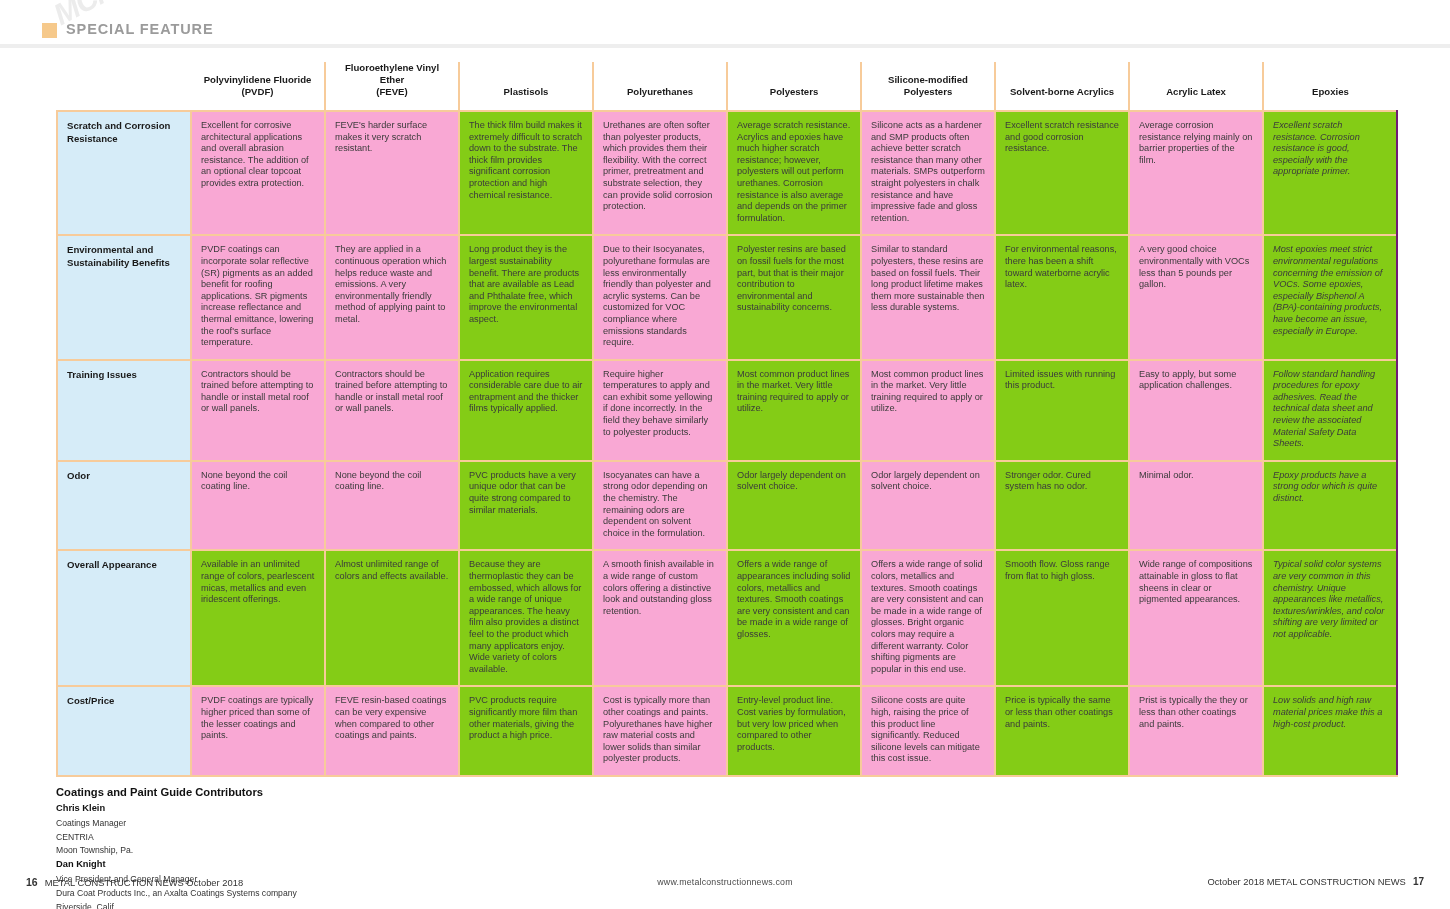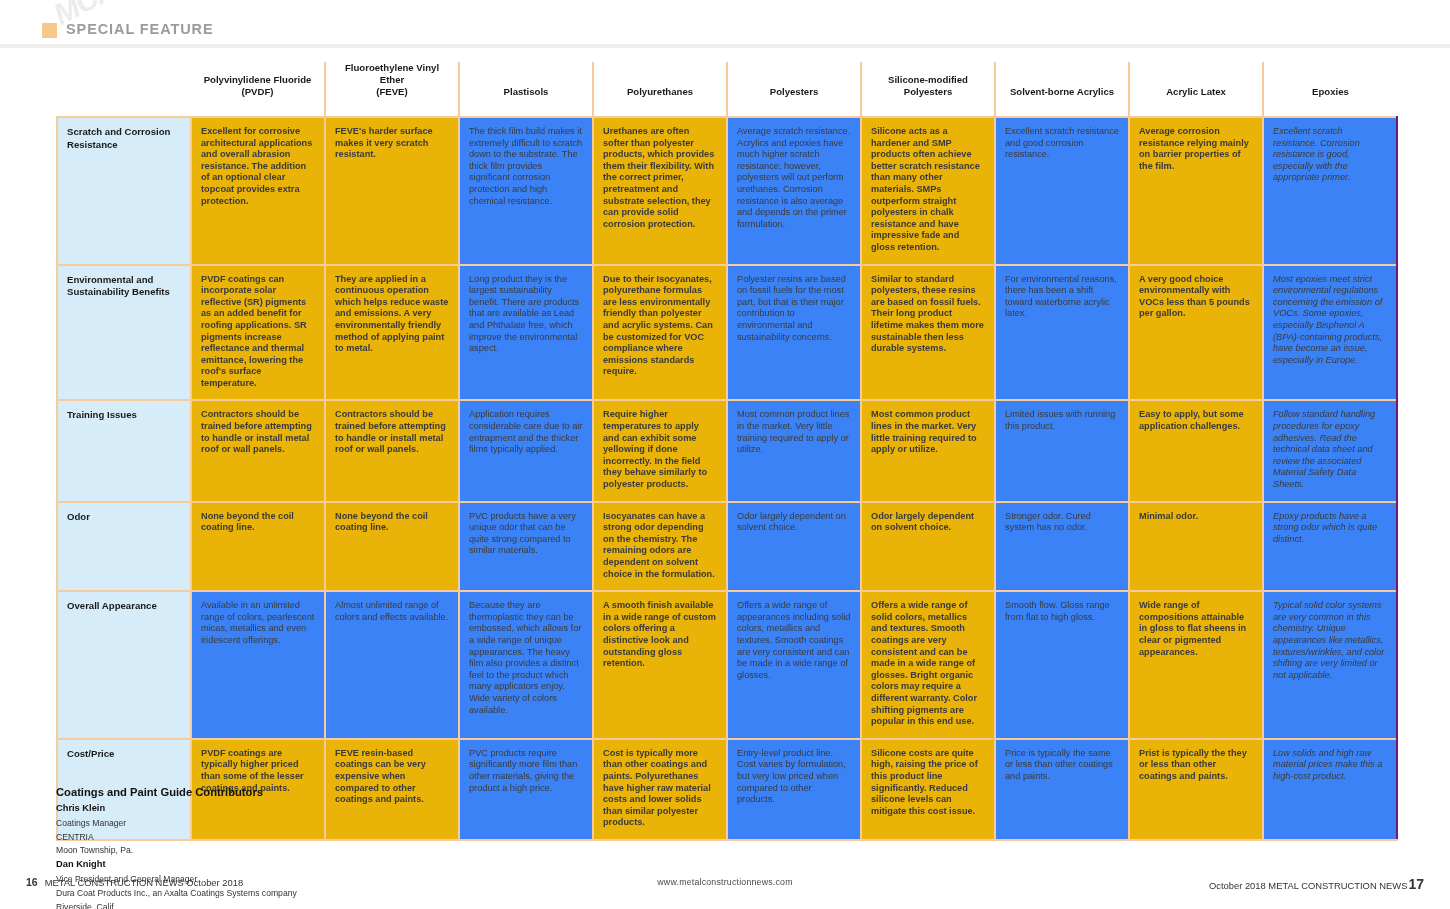--- a/index.html
+++ b/index.html
@@ -76,21 +76,21 @@
   }
   table.guide col.c-label { width: 134px; }
   table.guide col.c-data  { width: 134px; }
 
   .guide th.colhead {
     font-size: 9.6px;
     font-weight: bold;
     color: #1a1a1a;
     text-align: center;
     vertical-align: bottom;
-    padding: 0 6px 18px 6px;
+    padding: 0 6px 12px 6px;
     height: 34px;
     line-height: 12px;
     border-left: 2px solid #f7cb9a;
     background: #ffffff;
   }
   .guide th.colhead.first-head {
     border-left: none;
   }
   .guide th.corner {
     border: none;
@@ -122,22 +122,22 @@
     line-height: 12.5px;
     color: #1a1a1a;
     text-align: left;
     background: #d6ecf8;
   }
   td.cell {
     font-size: 9.2px;
     line-height: 11.6px;
     color: #3b3b3b;
   }
-  td.tint { background: #eab308; font-weight: bold; }
-  td.plain { background: #3b82f6; }
+  td.tint { background: #f9a8d4; }
+  td.plain { background: #84cc16; }
 
   
   .contrib {
     position: absolute;
     left: 56px;
     top: 786px;
     width: 1340px;
   }
   .contrib-title {
     font-size: 11.2px;
@@ -203,22 +203,22 @@
   .folio-right {
     position: absolute;
     right: 26px;
     top: 0;
     font-size: 9.4px;
     color: #333333;
     white-space: nowrap;
   }
   .folio-right .num {
     font-weight: bold;
-    font-size: 14px;
-    margin-left: 1px;
+    font-size: 10px;
+    margin-left: 7px;
   }
 </style>
 </head>
 <body>
 
 <div class="page-header">
   <div class="header-watermark">MCN</div>
   <div class="header-square"></div>
   <div class="header-title">SPECIAL FEATURE</div>
   <div class="header-rule"></div>

